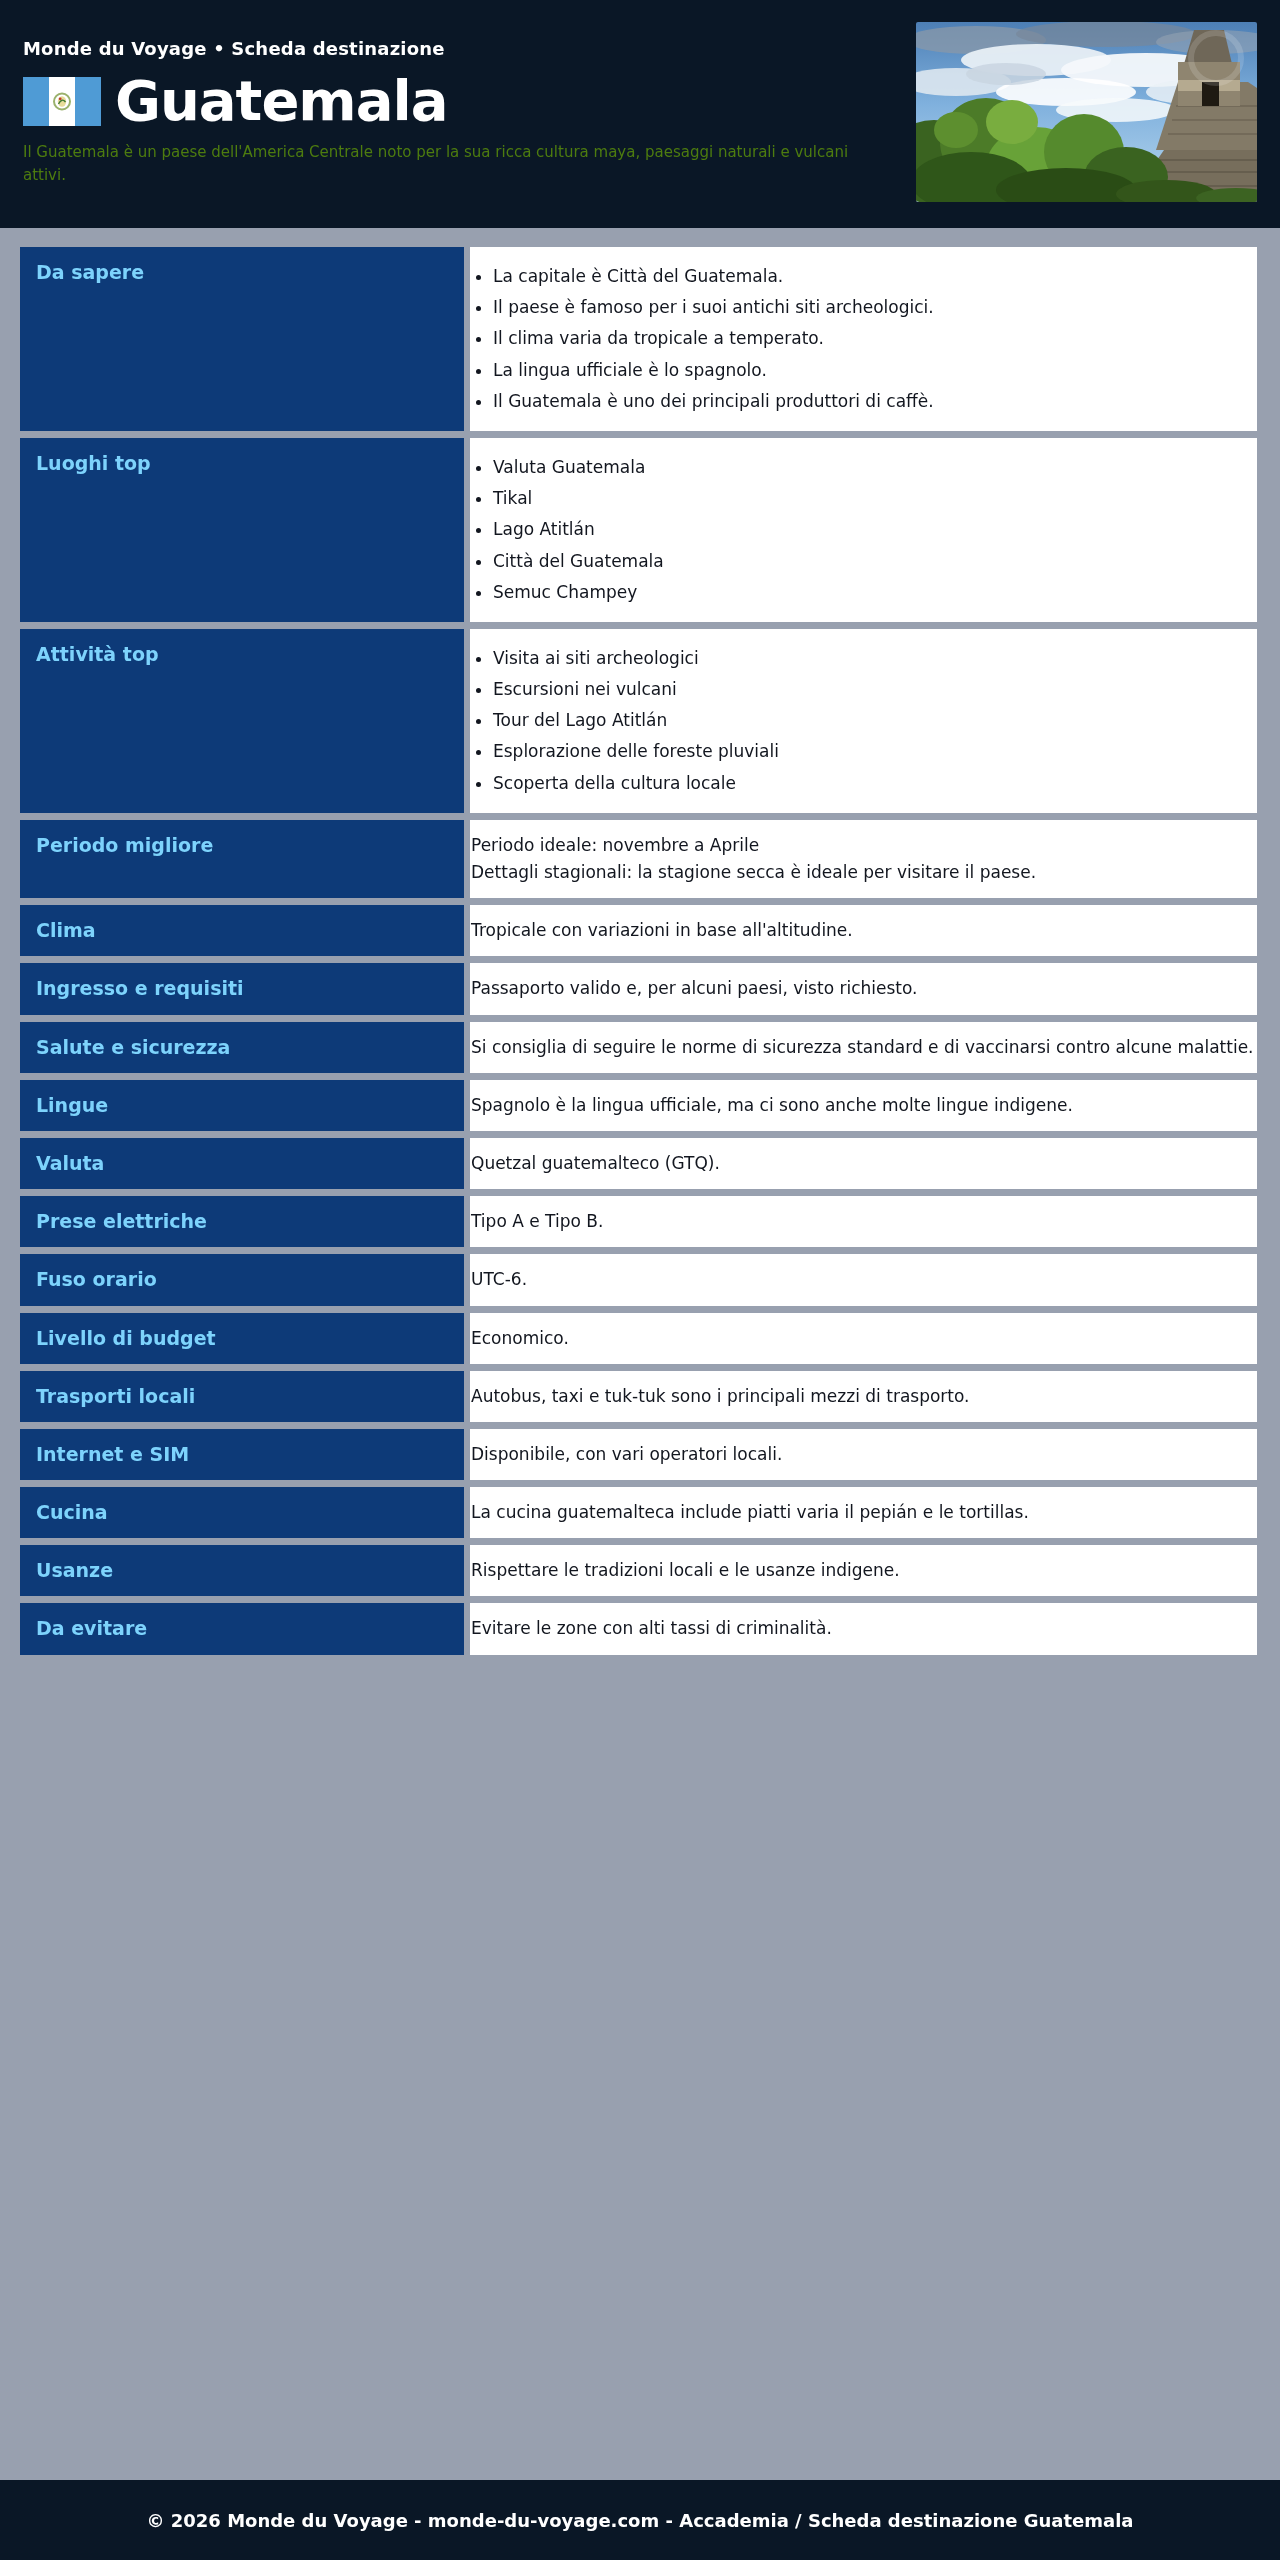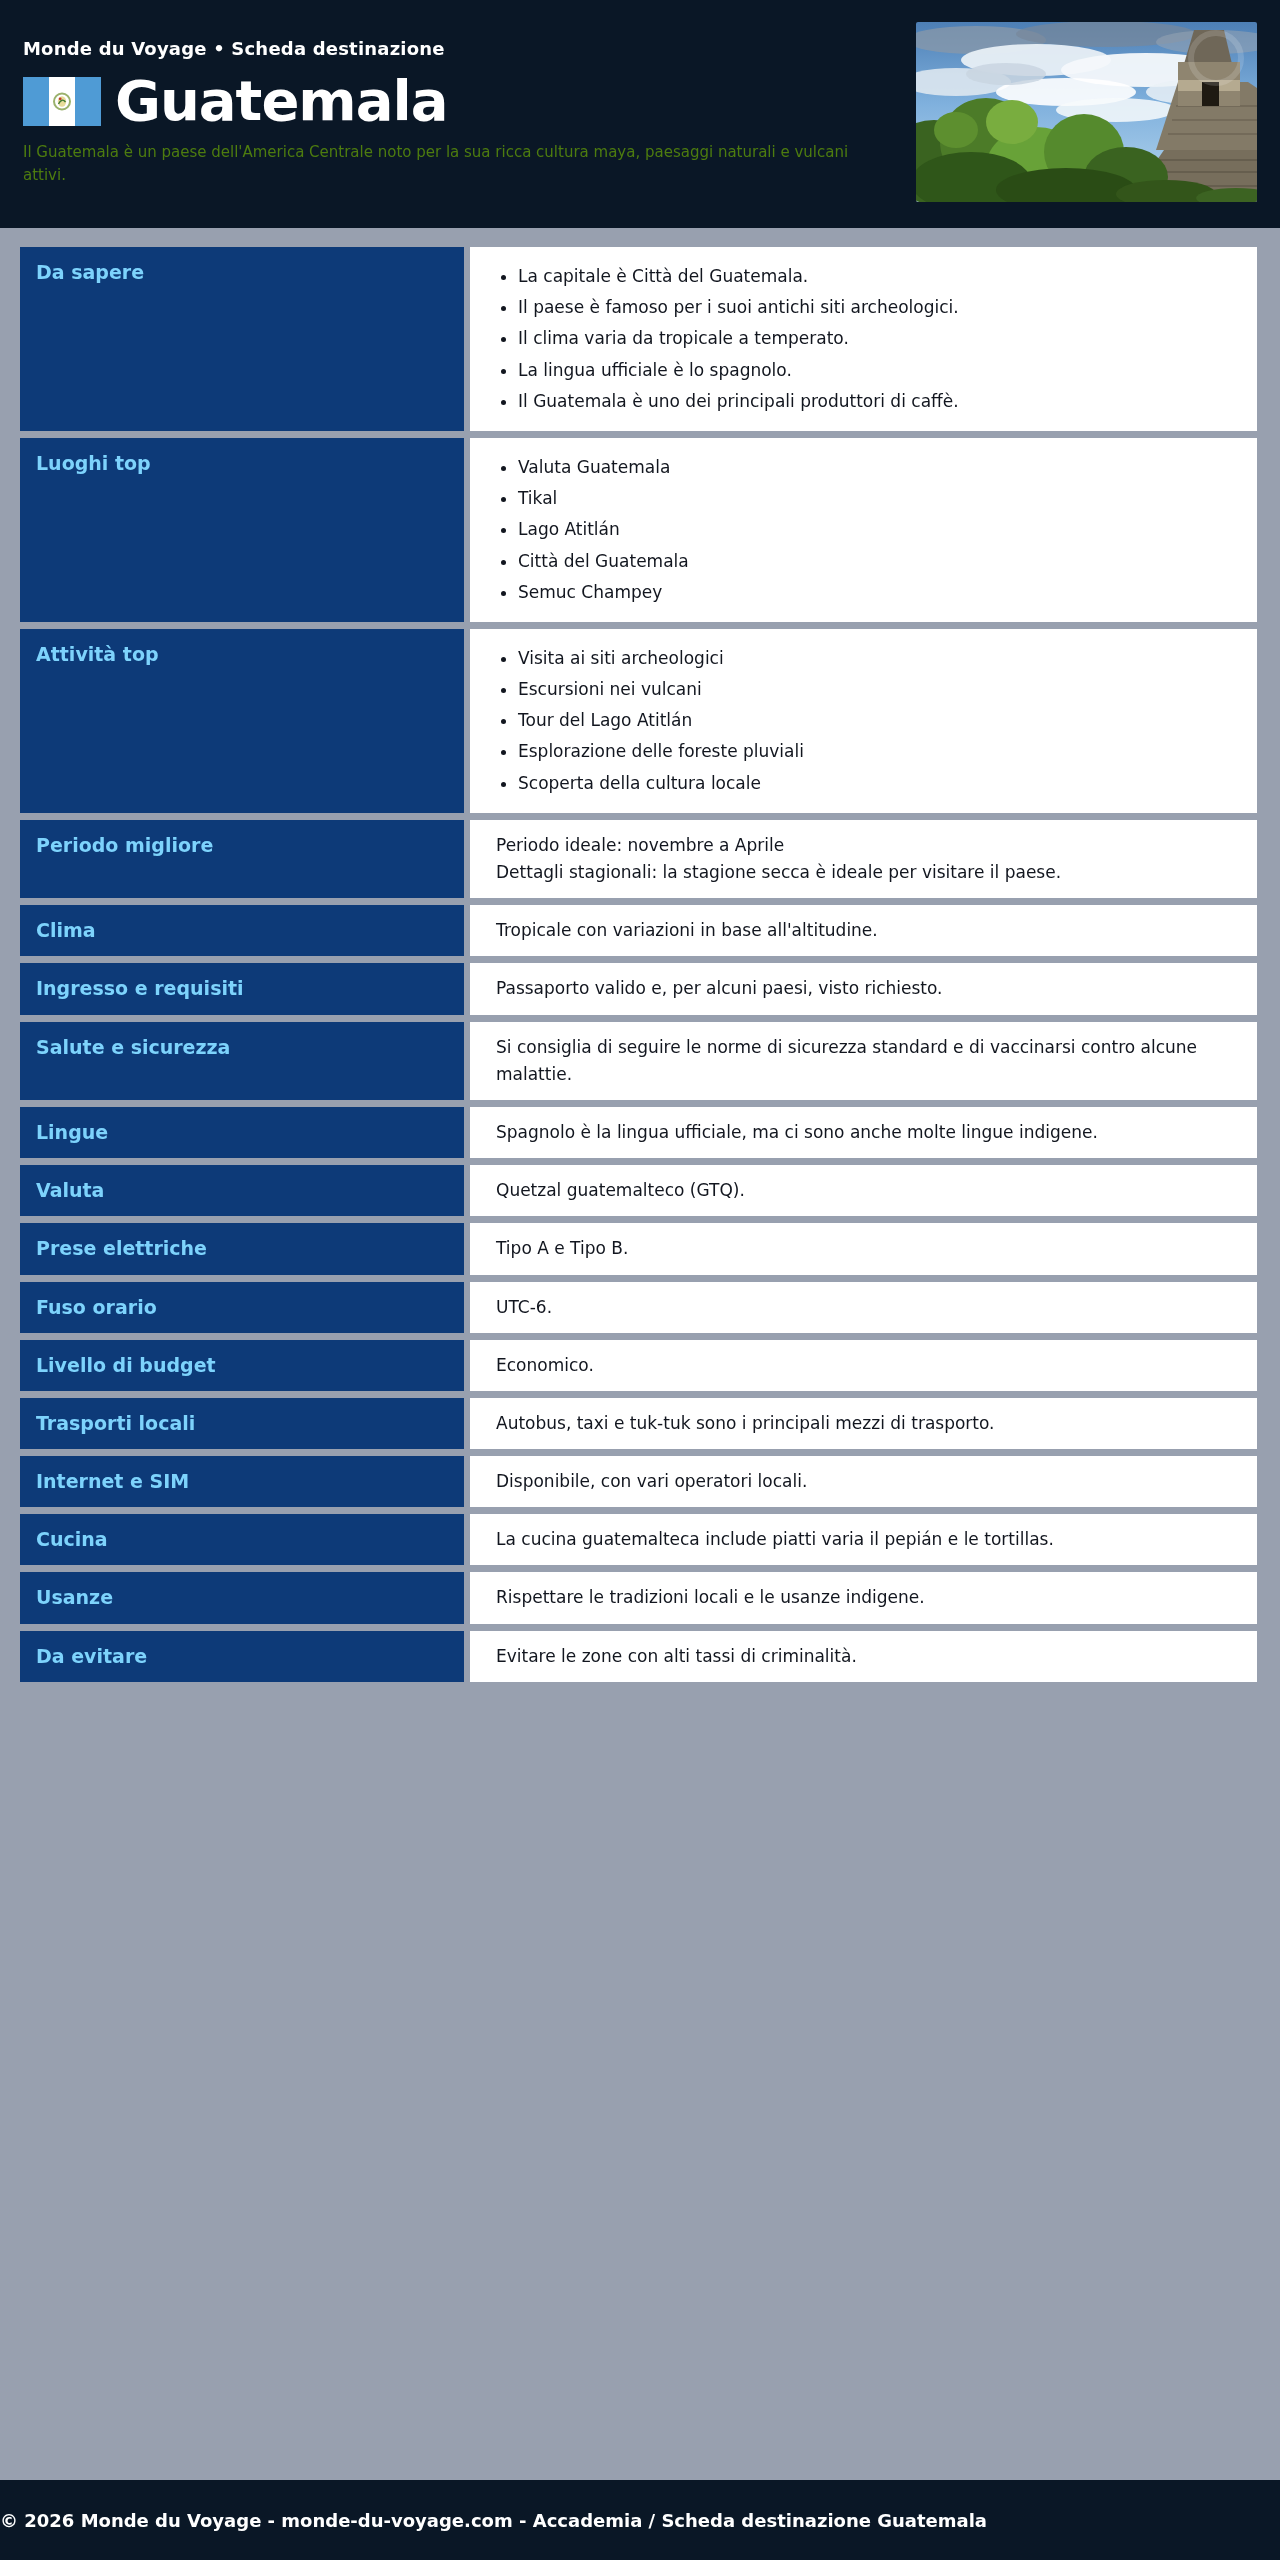--- a/index.html
+++ b/index.html
@@ -76,37 +76,38 @@
     color: #7dd3fc;
     font-weight: bold;
     font-size: 19px;
     padding: 14px 16px;
   }
   .content-cell {
     background: #ffffff;
     color: #12161f;
     font-size: 17px;
     line-height: 1.6;
-    padding: 12px 26px;
+    padding: 12px 1px;
   }
   .content-cell ul {
     margin: 0;
     padding-left: 22px;
   }
   .content-cell li { margin: 4px 0; }
   .content-cell .content-line { line-height: 1.6; }
 
   
   .page-footer {
     flex: 0 0 auto;
     height: 80px;
     background: #0a1726;
     color: #ffffff;
     display: flex;
     align-items: center;
+    justify-content: center;
     font-size: 18px;
     font-weight: bold;
   }
 </style>
 </head>
 <body>
 
 <header class="page-header">
   <div class="breadcrumb">Monde du Voyage • Scheda destinazione</div>
   <div class="title-row">

